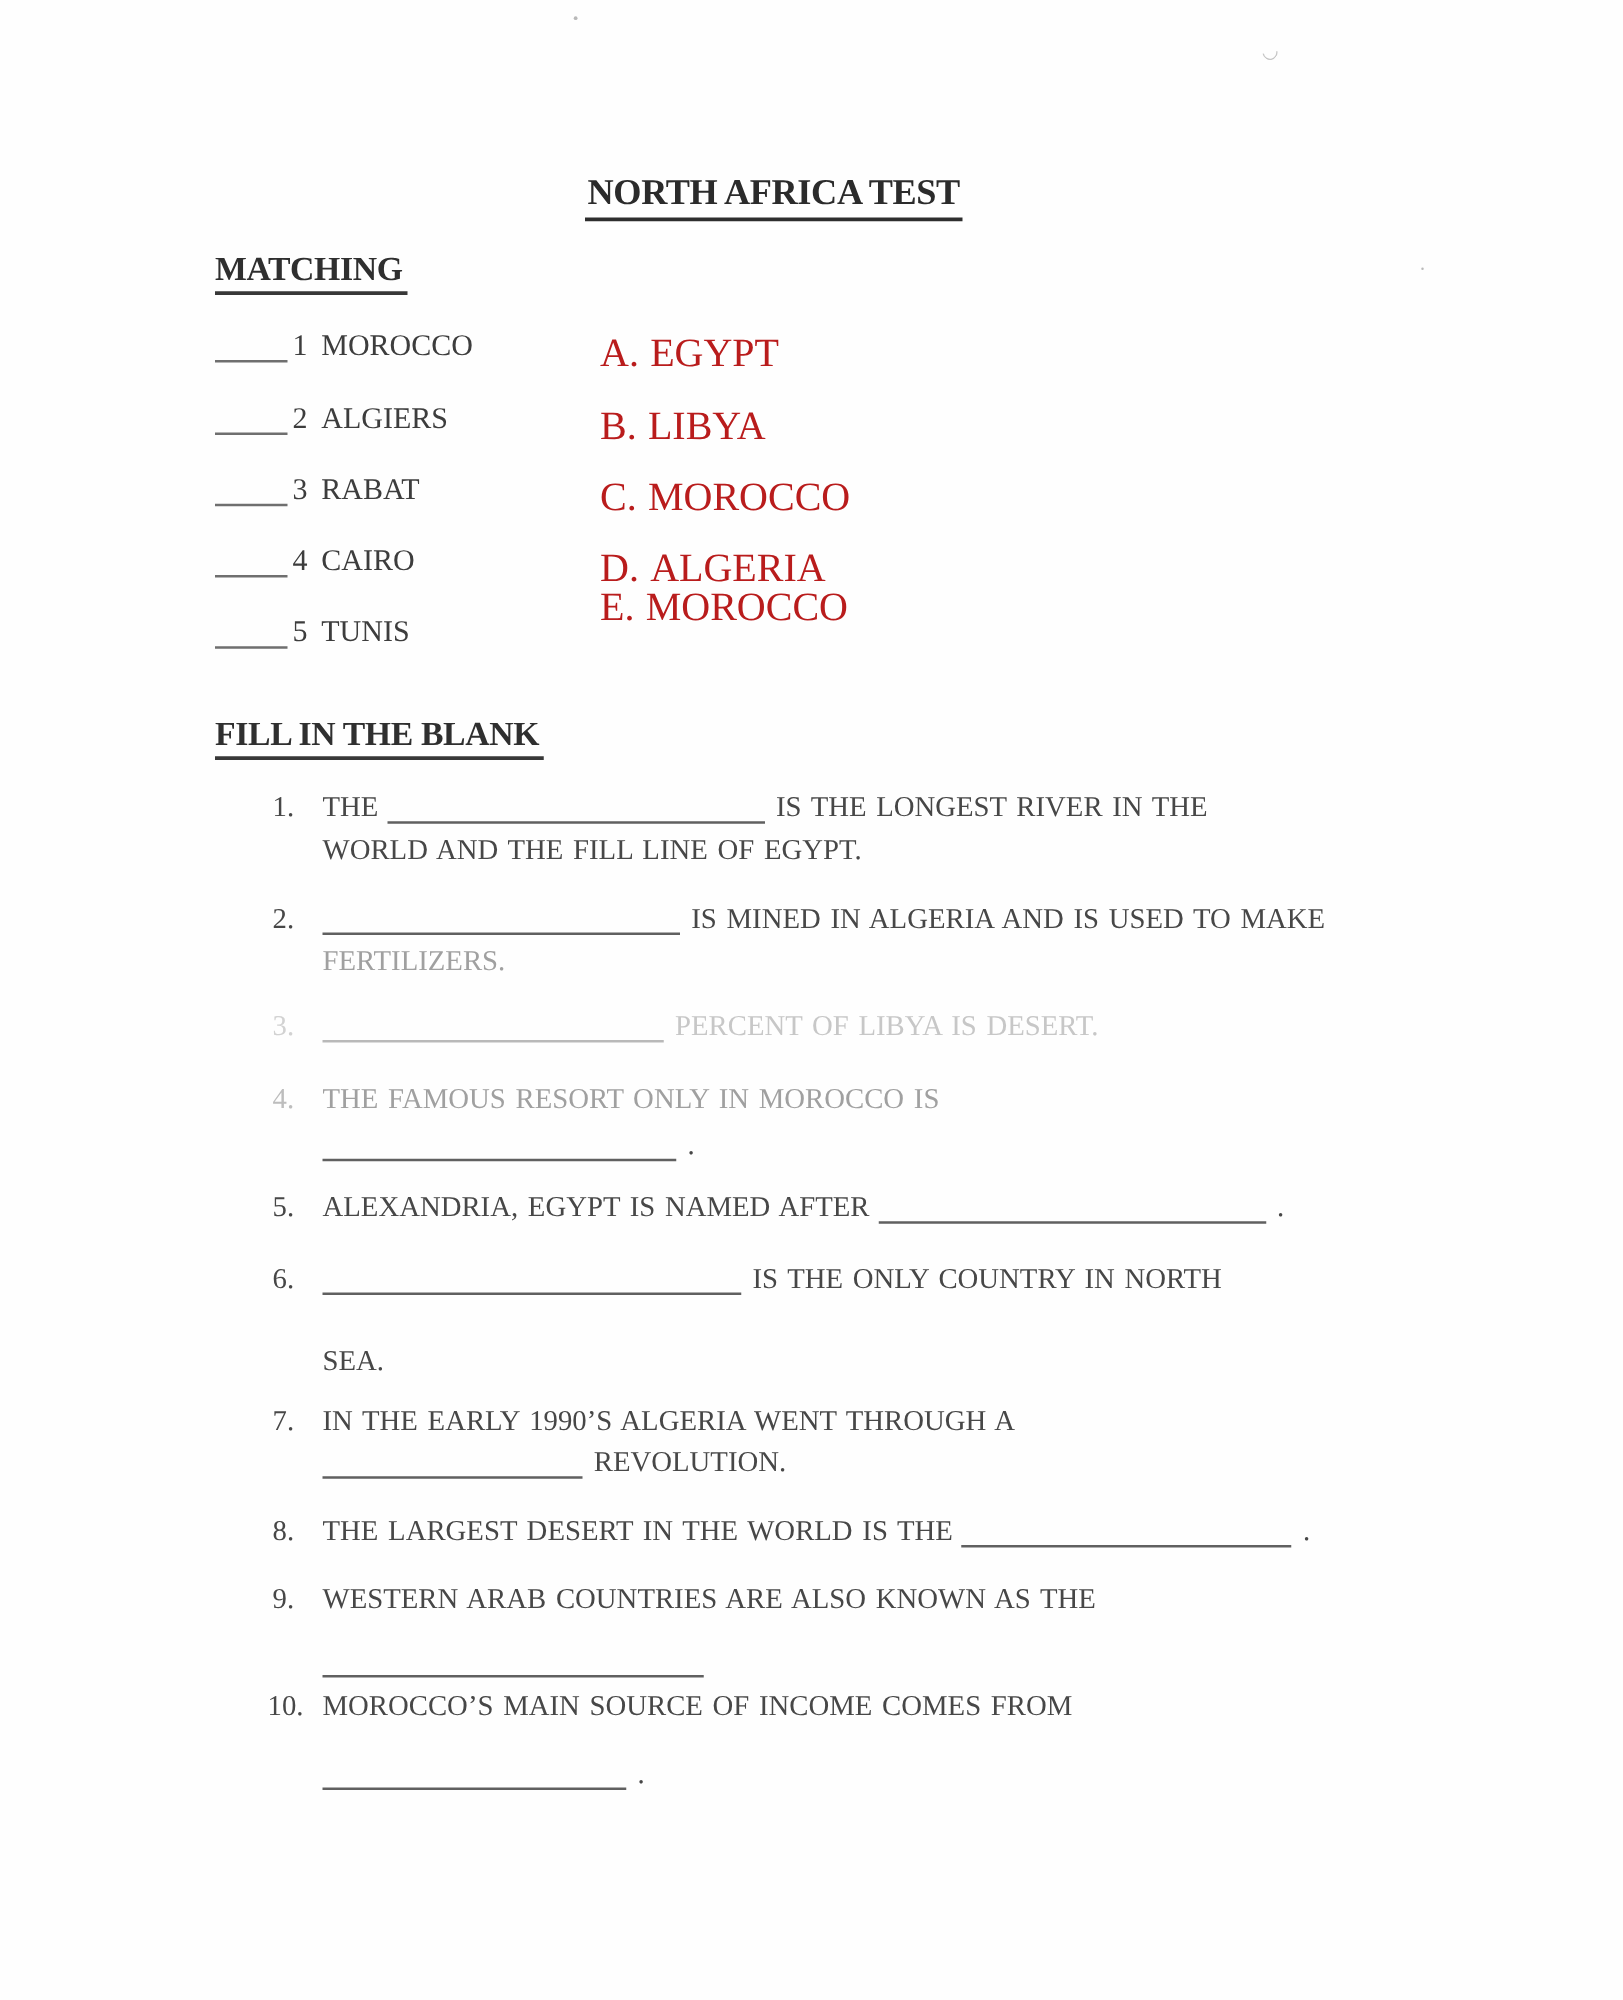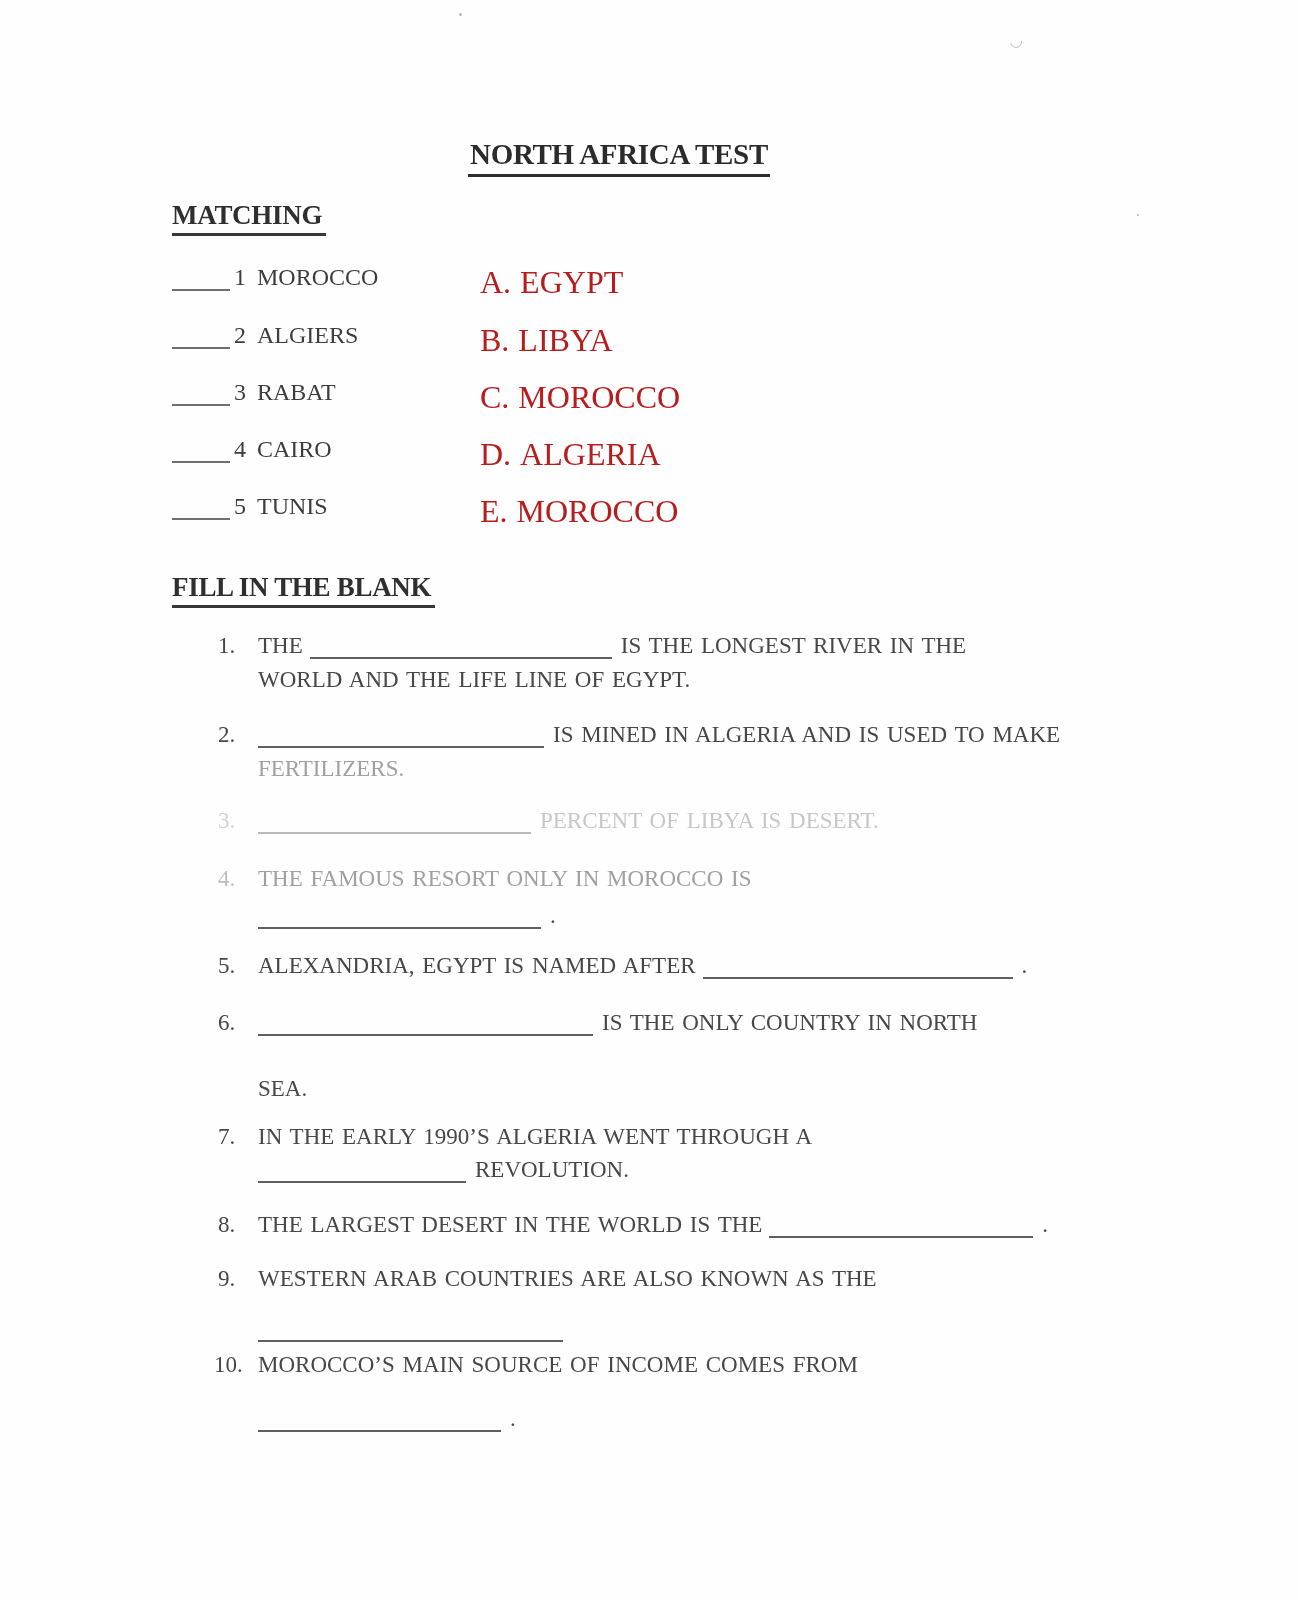--- a/index.html
+++ b/index.html
@@ -94,31 +94,31 @@
   <div class="abs mrow" style="top:436px">
     <span class="mblank"></span><span class="mnum">4</span><span class="mterm">CAIRO</span>
   </div>
   <div class="abs mright" style="top:436px">
     <span>D.</span><span class="mans">ALGERIA</span>
   </div>
 
   <div class="abs mrow" style="top:493px">
     <span class="mblank"></span><span class="mnum">5</span><span class="mterm">TUNIS</span>
   </div>
-  <div class="abs mright" style="top:493px">
+  <div class="abs mright" style="top:467px">
     <span>E.</span><span class="mans">MOROCCO</span>
   </div>
 
   <h2 class="abs sec fill-h">FILL IN THE BLANK</h2>
 
   <div class="abs q" style="left:207px;top:633px">
     <span class="qnum">1.</span><span>THE</span><span class="blank bw302"></span><span>IS THE LONGEST RIVER IN THE</span>
   </div>
   <div class="abs q" style="left:247px;top:667px">
-    <span>WORLD AND THE LIFE LINE OF EGYPT.</span>
+    <span>WORLD AND THE FILL LINE OF EGYPT.</span>
   </div>
 
   <div class="abs q" style="left:207px;top:722px">
     <span class="qnum">2.</span><span class="blank first bw286"></span><span>IS MINED IN ALGERIA AND IS USED TO MAKE</span>
   </div>
   <div class="abs q fade1" style="left:247px;top:756px">
     <span>FERTILIZERS.</span>
   </div>
 
   <div class="abs q fade2" style="left:207px;top:808px">

